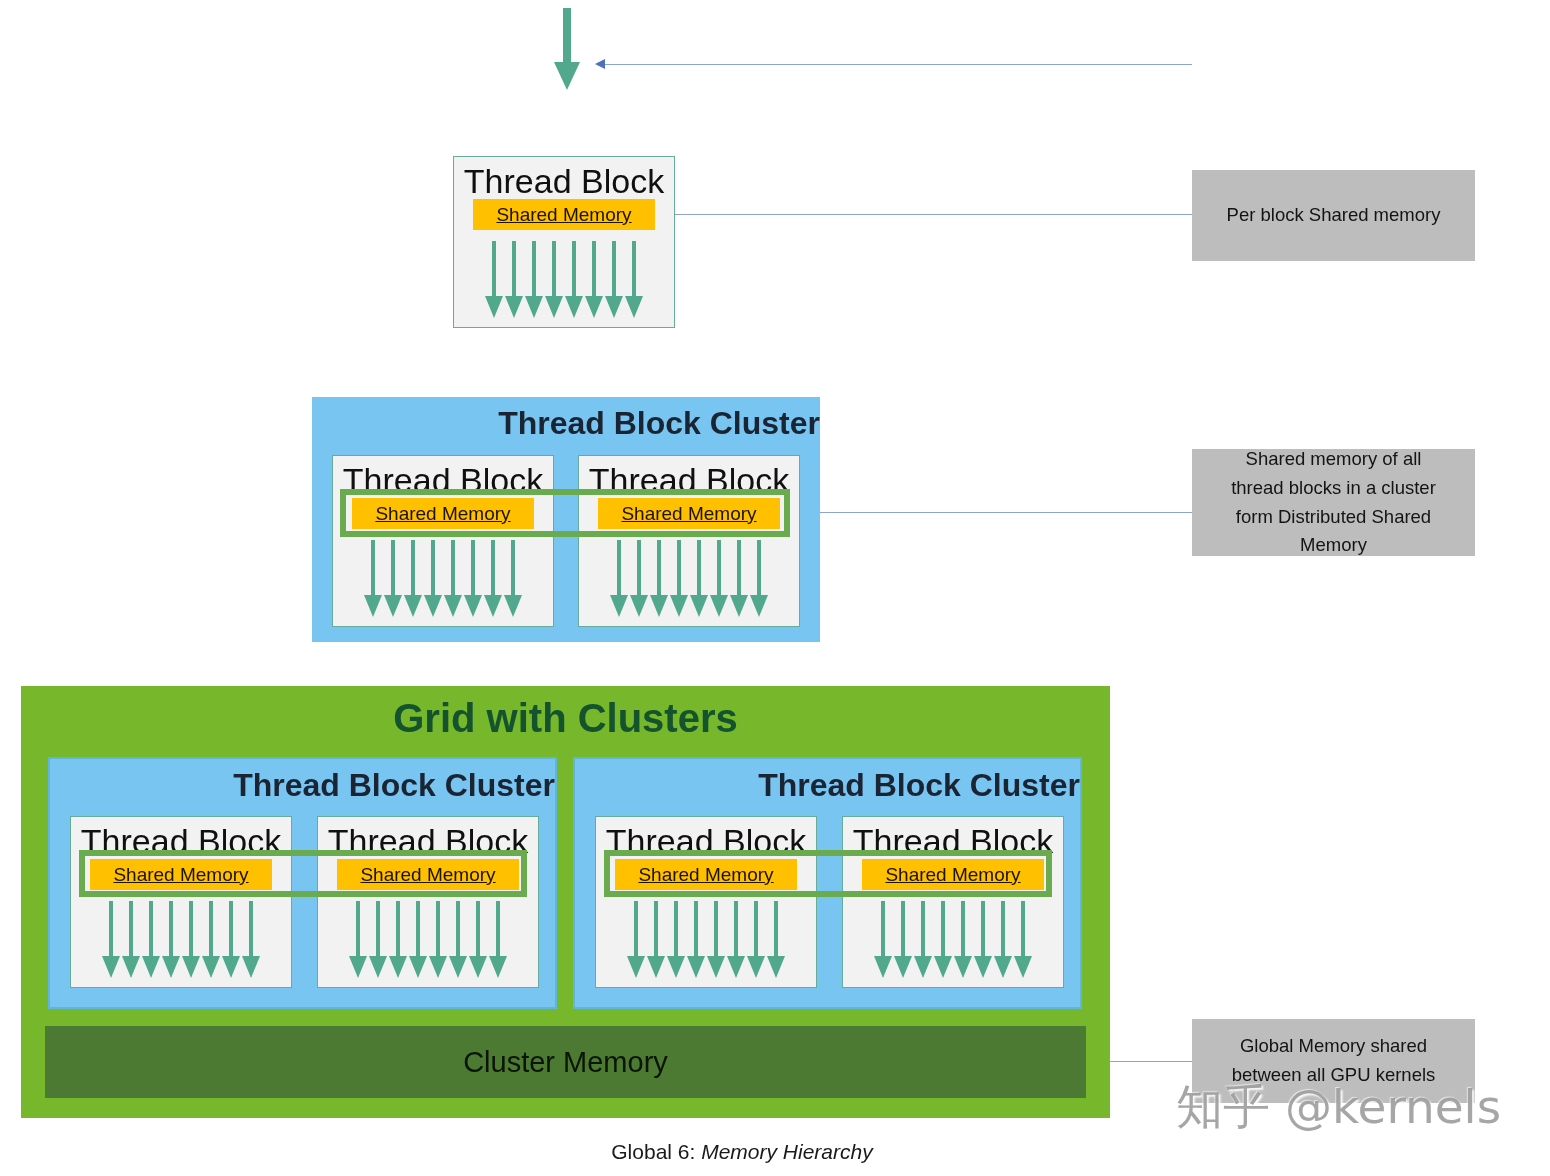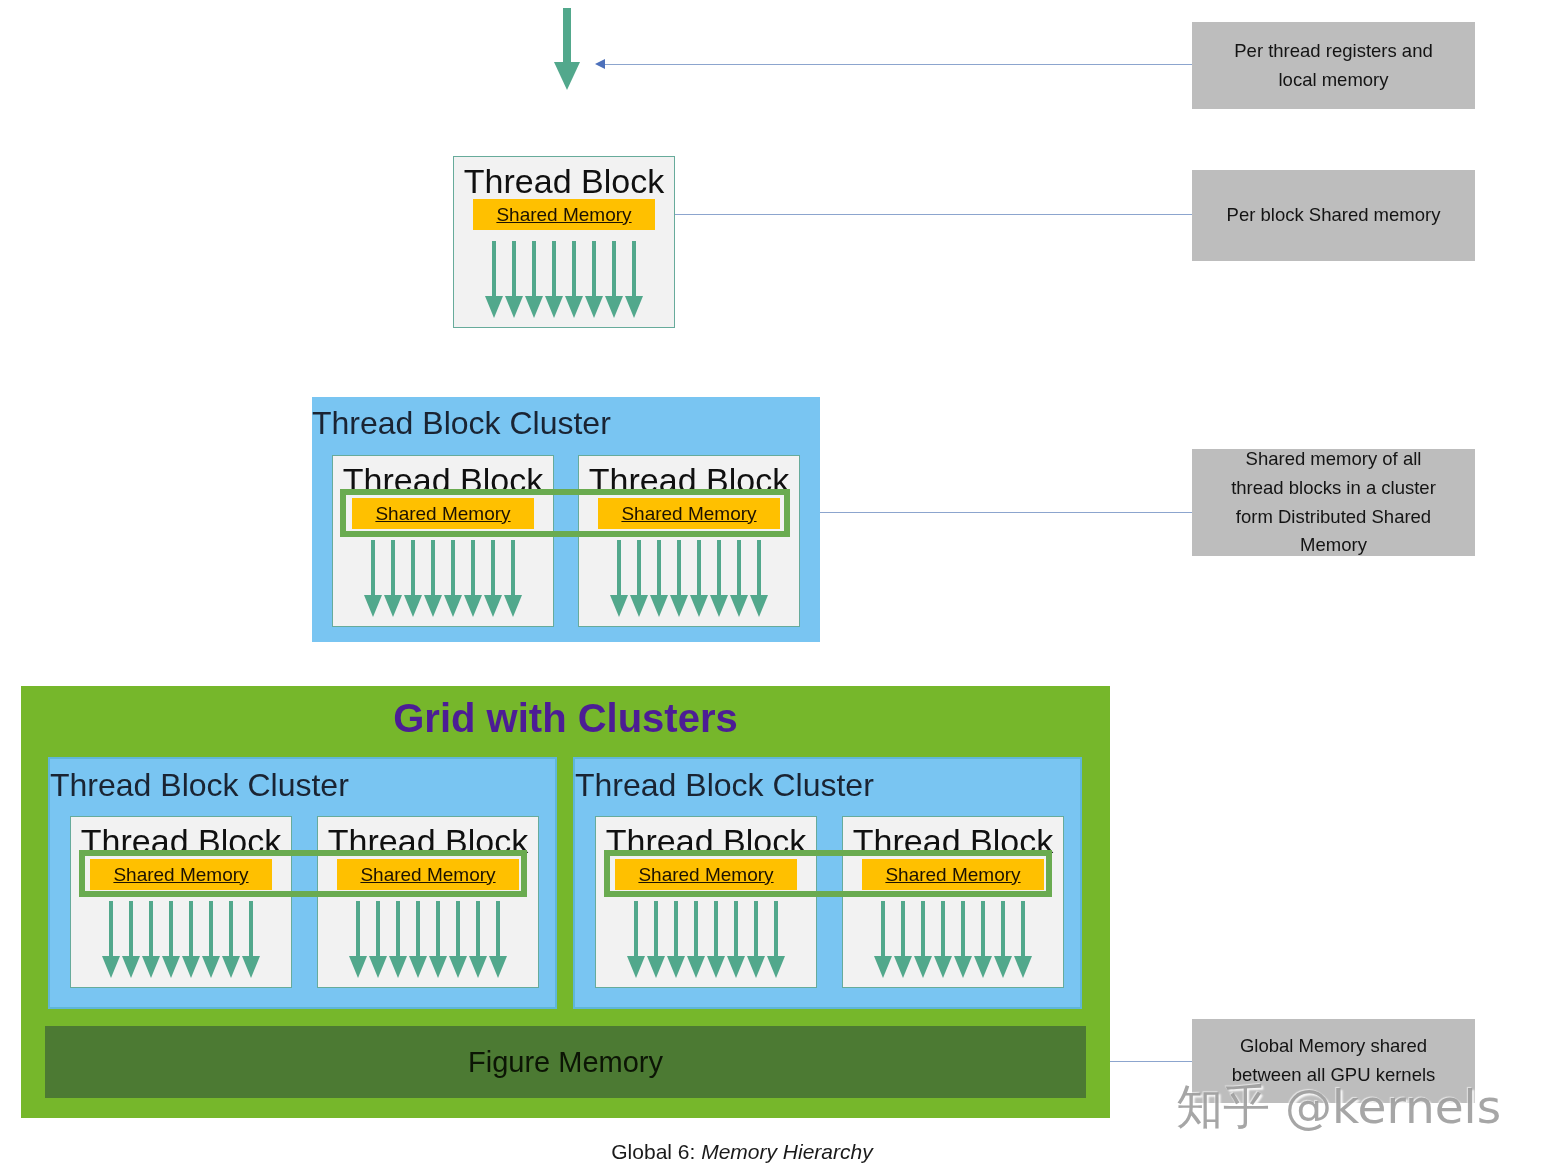--- a/index.html
+++ b/index.html
@@ -37,29 +37,29 @@
     display:flex;justify-content:center;gap:1px;}
   .t-arrow{position:relative;width:19px;height:100%;}
   .t-arrow .stem{position:absolute;left:50%;margin-left:-2px;top:0;bottom:21px;width:4px;
     background:var(--arrow-teal,#52A88C);}
   .t-arrow .head{position:absolute;left:50%;margin-left:-9px;bottom:0;width:0;height:0;
     border-left:9px solid transparent;border-right:9px solid transparent;
     border-top:22px solid var(--arrow-teal,#52A88C);}
 
   
   .cluster{position:absolute;background:var(--sky-blue,#79C5F2);box-sizing:border-box;}
-  .cluster-title{text-align:left;padding-top:8px;font-size:32px;font-weight:400;
+  .cluster-title{text-align:right;padding-top:8px;font-size:32px;font-weight:700;
     color:var(--title-navy,#1A2433);}
   .dsm-rect{position:absolute;border:6px solid var(--dsm-green,#6AAB50);
     box-sizing:border-box;background:transparent;}
 
   
   .grid-box{position:absolute;left:21px;top:686px;width:1089px;height:432px;
     background:var(--grid-green,#76B72B);}
-  .grid-title{text-align:center;padding-top:10px;font-size:40px;font-weight:700;color:#4c1d95;}
+  .grid-title{text-align:center;padding-top:10px;font-size:40px;font-weight:700;color:#14532d;}
   .grid-box .cluster{border:2px solid #5fb6d9;}
   .global-bar{position:absolute;left:24px;top:340px;width:1041px;height:72px;
     background:var(--global-green,#4C7A33);display:flex;align-items:center;justify-content:center;
     font-size:29px;font-weight:500;color:#0c1505;}
 
   
   .caption{position:absolute;left:0;right:66px;top:1140px;text-align:center;
     font-size:21px;color:#1a1a1a;}
   .caption .it{font-style:italic;margin-top:12px;}
   .watermark{position:absolute;left:1176px;top:1076px;font-size:47px;
@@ -83,22 +83,20 @@
   <div class="connector" style="left:659px;top:214px;width:533px;">
     <div class="chead"></div>
   </div>
   <div class="connector" style="left:792px;top:512px;width:400px;">
     <div class="chead"></div>
   </div>
   <div class="connector" style="left:1086px;top:1061px;width:106px;">
     <div class="chead"></div>
   </div>
 
-  <div class="ann" style="left:1192px;top:22px;width:283px;height:87px;">Per thread registers and
-local memory</div>
   <div class="ann" style="left:1192px;top:170px;width:283px;height:91px;">Per block Shared memory</div>
   <div class="ann" style="left:1192px;top:449px;width:283px;height:107px;">Shared memory of all
 thread blocks in a cluster
 form Distributed Shared
 Memory</div>
   <div class="ann" style="left:1192px;top:1019px;width:283px;height:84px;">Global Memory shared
 between all GPU kernels</div>
 
   <div class="tblock" style="left:453px;top:156px;">
     <div class="tblock-title">Thread Block</div>
@@ -378,21 +376,21 @@
             </div>
             <div class="t-arrow">
               <div class="stem"></div>
               <div class="head"></div>
             </div>
           </div>
       </div>
       <div class="dsm-rect" style="left:29px;top:91px;width:448px;height:47px;"></div>
     </div>
 
-    <div class="global-bar">Figure Memory</div>
+    <div class="global-bar">Cluster Memory</div>
   </div>
 
   <div class="caption">
     <span>Global 6: </span><span class="it">Memory Hierarchy</span>
   </div>
 
   <div class="watermark">知乎 @kernels</div>
 
 </div>
 

